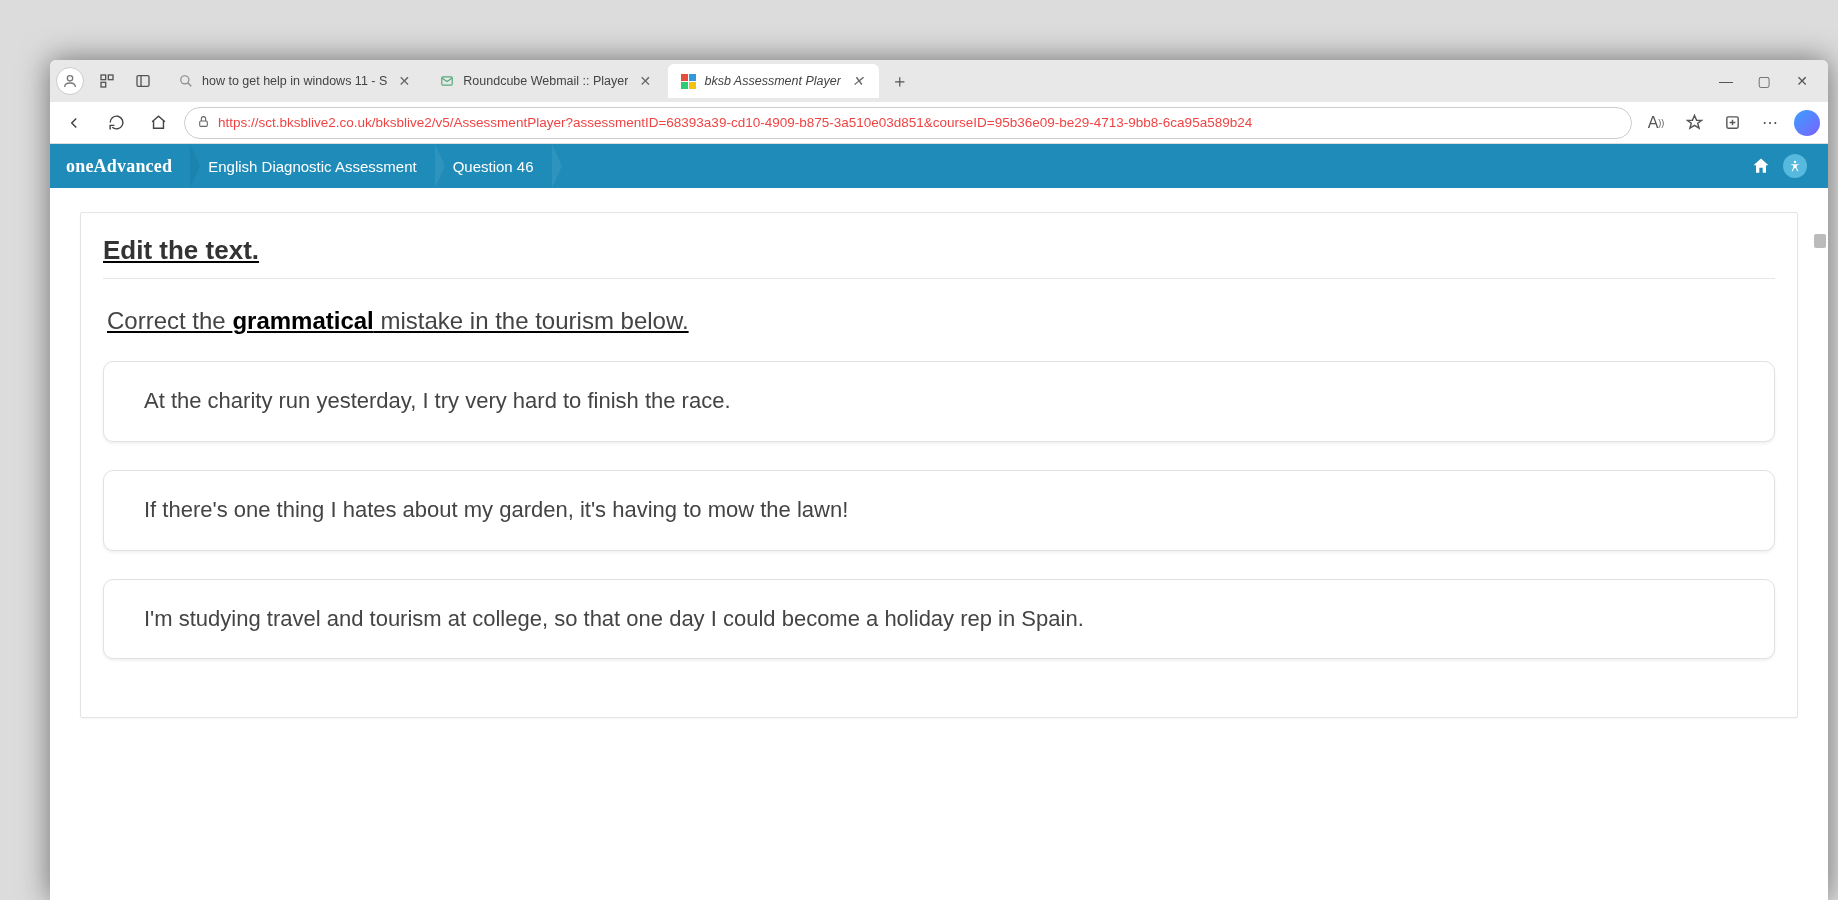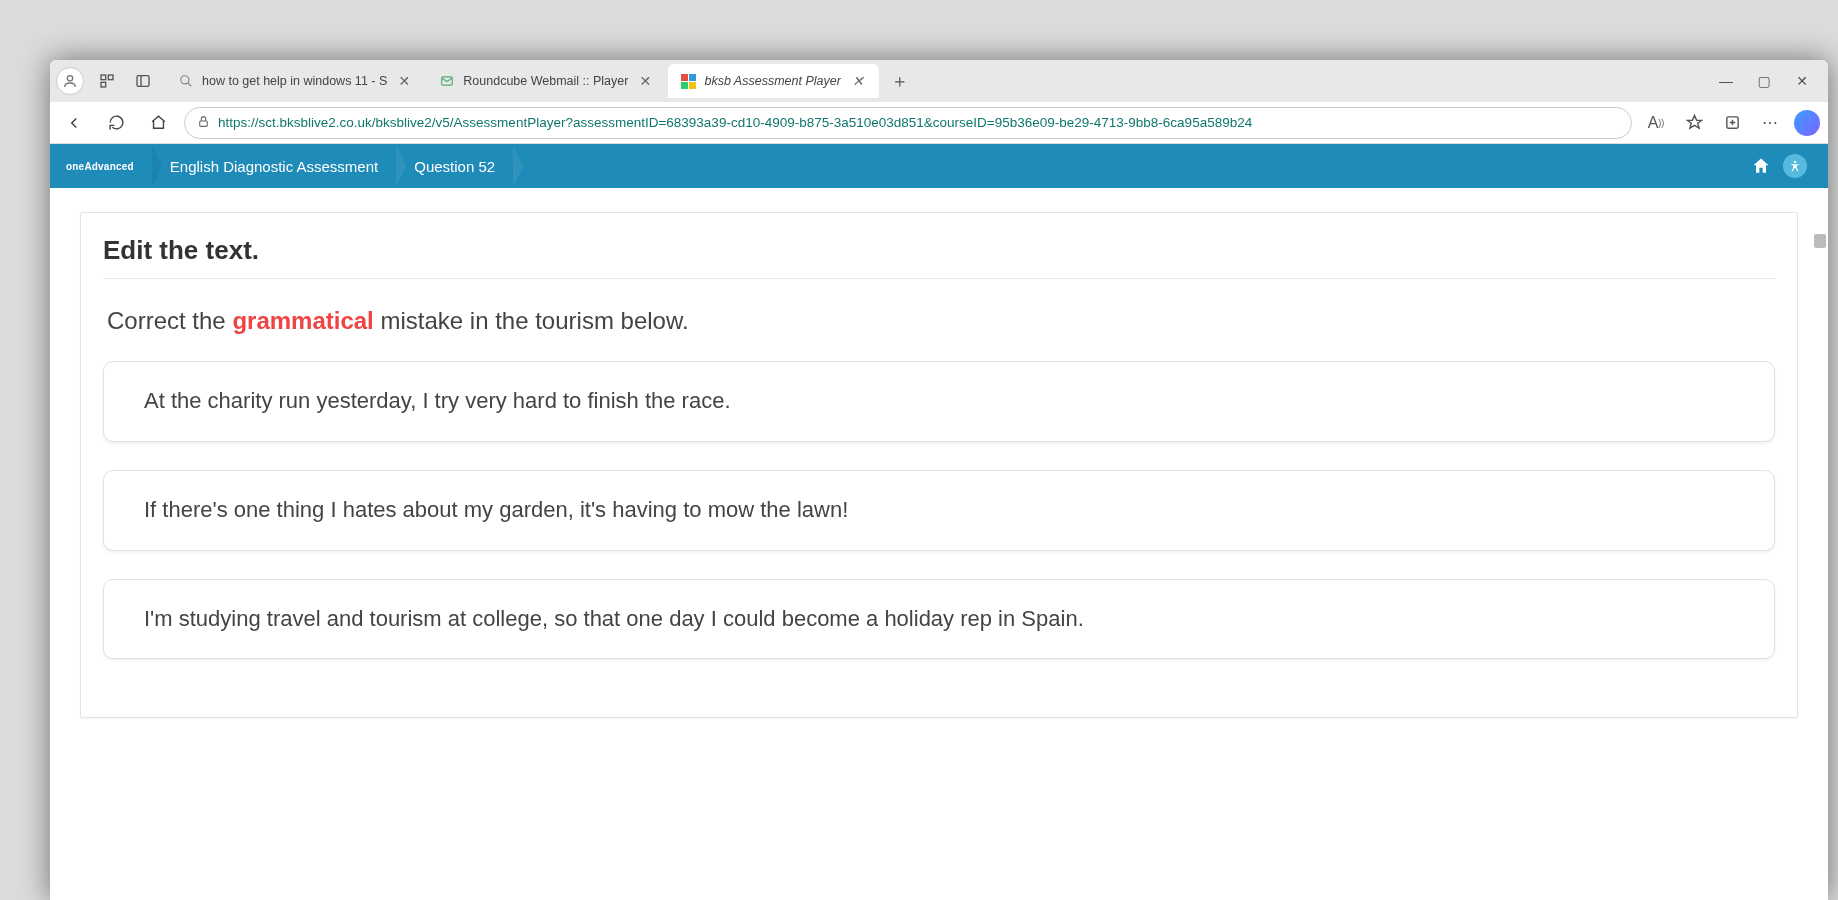--- a/index.html
+++ b/index.html
@@ -46,58 +46,58 @@
     display:flex;align-items:center;height:42px;background:#fff;
     border-bottom:1px solid #ddd;padding:0 8px;gap:10px;
   }
   .nav-btn {
     width:32px;height:32px;display:flex;align-items:center;justify-content:center;
     color:#555;font-size:17px;border-radius:4px;
   }
   .addrbar {
     flex:1;display:flex;align-items:center;height:32px;
     border:1px solid #ccc;border-radius:16px;padding:0 12px;gap:8px;
-    font-size:13.5px;color:#0f766e;background:#fff;
+    font-size:13.5px;color:#ef4444;background:#fff;
   }
   .addrbar .lock{color:#666;font-size:13px;}
   .addrbar .url{flex:1;white-space:nowrap;overflow:hidden;text-overflow:ellipsis;}
   .tool-icon{width:28px;height:28px;display:flex;align-items:center;justify-content:center;color:#555;}
   .copilot{width:26px;height:26px;border-radius:50%;background:linear-gradient(135deg,#3aa0ff,#7b61ff);}
 
   
   .page { position:absolute; left:0; right:0; top:84px; bottom:0; background:#fff; overflow:auto;}
   .app-bar {
     display:flex;align-items:center;height:44px;background:#1e8bb8;color:#fff;
     padding:0 16px;gap:0;font-size:15px;
   }
   .crumb { display:flex;align-items:center;height:100%;padding:0 18px;position:relative; }
-  .crumb.brand{font-weight:600;font-size:10px;letter-spacing:.2px;padding-left:0;}
+  .crumb.brand{font-weight:600;font-size:18px;letter-spacing:.2px;padding-left:0;font-family:Liberation Serif, serif;}
   .crumb:not(:last-of-type)::after{
     content:"";position:absolute;right:-10px;top:0;width:0;height:0;
     border-top:22px solid transparent;border-bottom:22px solid transparent;
     border-left:10px solid rgba(255,255,255,0.08);
   }
   .crumb.brand::after{border-left-color:rgba(0,0,0,0.05);}
   .app-bar .spacer{flex:1;}
   .app-bar .icon-btn{width:34px;height:34px;display:flex;align-items:center;justify-content:center;color:#fff;}
   .help-badge{width:24px;height:24px;border-radius:50%;background:#56b9dd;color:#fff;display:flex;align-items:center;justify-content:center;font-size:13px;font-weight:bold;}
 
   .content {
     padding:24px 30px;
   }
   .card {
     background:#fff;border:1px solid #e4e4e4;border-radius:2px;
-    padding:22px 22px 30px;box-shadow:0 1px 2px rgba(0,0,0,0.04);
+    padding:22px 22px 30px;box-shadow:0 1px 2px rgba(0,0,0,0.04);text-decoration:underline;
   }
   .card-title{
     font-size:26px;font-weight:700;color:#333;padding-bottom:12px;
     border-bottom:1px solid #e6e6e6;margin-bottom:18px;
   }
   .instruction{font-size:24px;color:#444;margin:28px 4px 26px;}
-  .instruction .bold{font-weight:700;color:#ef4444;}
+  .instruction .bold{font-weight:700;color:#000000;}
   .edit-box{
     width:100%;font-size:22px;color:#444;background:#fff;
     border:1px solid #e1e1e1;border-radius:10px;padding:24px 40px;
     margin-bottom:24px;box-shadow:0 2px 3px rgba(0,0,0,0.06);
     font-family:inherit;outline:none;resize:none;line-height:1.4;
   }
 
   
   .fav-bksb{display:grid;grid-template-columns:7px 7px;grid-template-rows:7px 7px;gap:1px;}
   .fav-bksb span:nth-child(1){background:#e74c3c;}
@@ -224,21 +224,21 @@
 
   <div class="page">
     <div class="app-bar">
       <div class="crumb brand">
           <span>oneAdvanced</span>
         </div>
       <div class="crumb">
           <span>English Diagnostic Assessment</span>
         </div>
       <div class="crumb">
-          <span>Question 52</span>
+          <span>Question 46</span>
         </div>
       <div class="spacer"></div>
       <div class="icon-btn">
         <svg width="20" height="20" viewBox="0 0 24 24" fill="#fff">
             <path d="M12 3l9 8h-3v9h-4v-6h-4v6H6v-9H3z"></path>
           </svg>
       </div>
       <div class="icon-btn">
         <div class="help-badge">
           <svg width="14" height="14" viewBox="0 0 24 24" fill="#fff">

